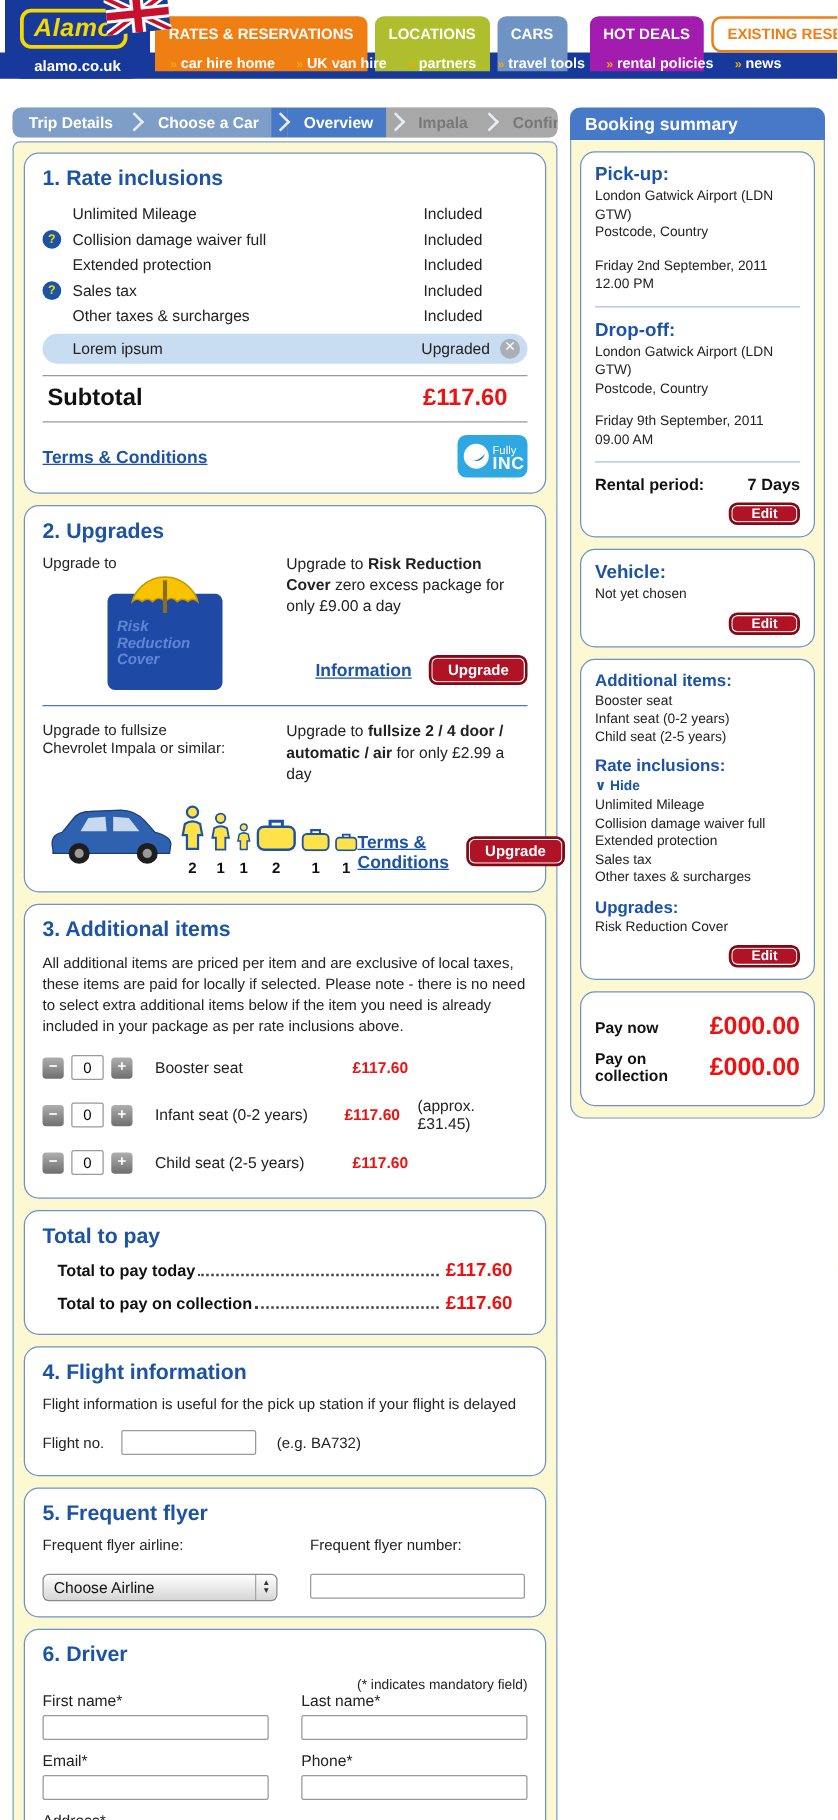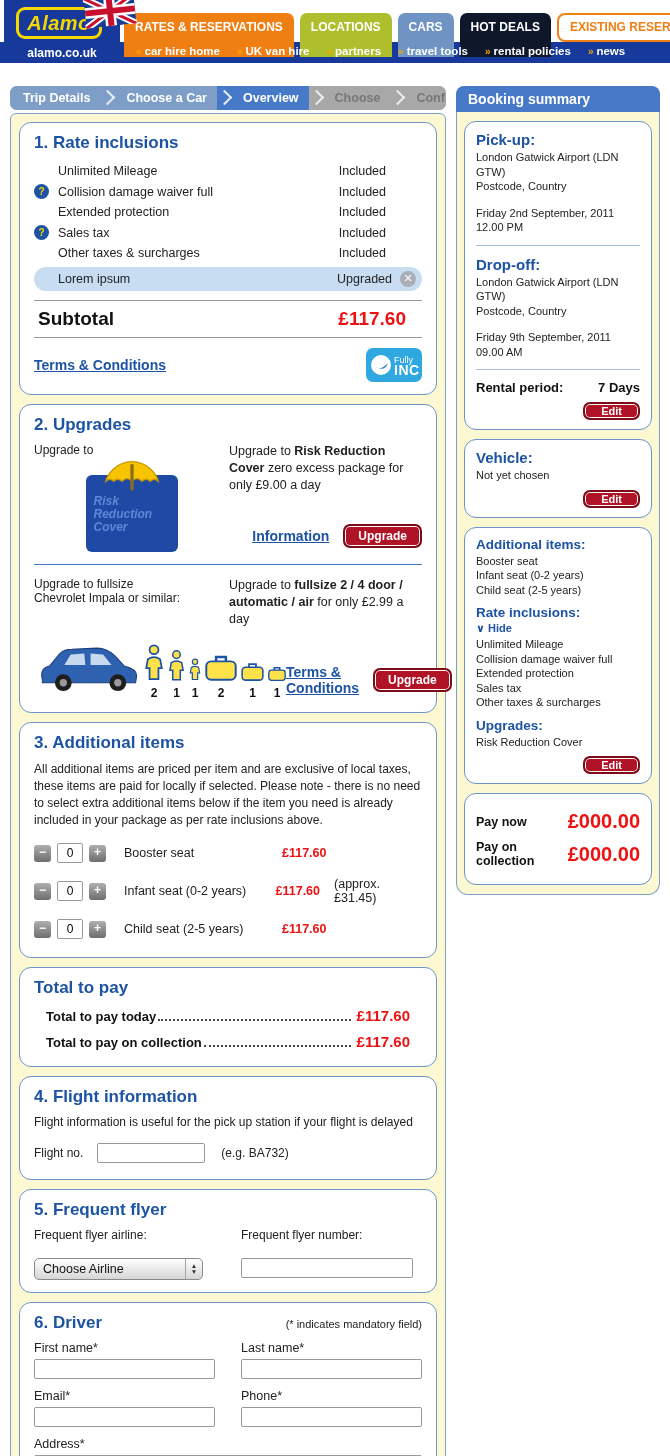--- a/index.html
+++ b/index.html
@@ -11,21 +11,21 @@
   .subbar { position:absolute; left:0; right:0; top:42px; height:21px; background:#16399B; }
   .logo-panel { position:absolute; left:4px; top:0; width:116px; height:63px; background:#16399B; border-radius:0 14px 16px 14px; z-index:3; }
   .logo-badge { position:absolute; left:12px; top:7px; width:86px; height:32px; border:3px solid #F5D800; border-radius:9px; color:#F5D800; font-weight:bold; font-size:20px; text-align:center; line-height:27px; font-style:italic; letter-spacing:.5px; }
   .flag { position:absolute; right:-16px; top:-4px; width:52px; height:30px; transform:rotate(-6deg); z-index:4; }
   .domain-lbl { position:absolute; left:0; right:0; bottom:3px; text-align:center; color:#fff; font-weight:bold; font-size:12px; }
   .tabs { position:absolute; left:124px; top:13px; display:flex; gap:6px; z-index:2; }
   .tab { height:44px; border-radius:7px 7px 0 0; color:#fff; font-weight:bold; font-size:12px; padding:7px 11px 0; white-space:nowrap; cursor:pointer; }
   .tab-orange { background:#F07F13; }
   .tab-green  { background:#AEBE2C; }
   .tab-blue   { background:#6F94C4; }
-  .tab-red    { background:#0f172a; }
+  .tab-red    { background:#a21caf;margin-left:12px; }
   .tab-outline{ background:#fff; border:2px solid #F07F13; color:#F07F13; border-radius:8px; height:29px; padding-top:5px; }
   .subnav { position:absolute; left:136px; top:45px; display:flex; gap:17px; z-index:3; }
   .subnav .item { color:#fff; font-weight:bold; font-size:11.5px; cursor:pointer; white-space:nowrap; }
   .subnav .chev { color:#F5A800; font-weight:bold; margin-right:3px; font-size:10px; }
 
   
   .main { display:flex; padding:22px 10px 0 10px; align-items:flex-start; }
   .col-left { width:436px; }
   .col-right { width:204px; margin-left:10px; }
 
@@ -106,21 +106,21 @@
   .frow { display:flex; align-items:center; margin-top:10px; }
   .sel { display:flex; align-items:center; border:1px solid #8A8A8A; border-radius:5px; background:linear-gradient(#FFFFFF,#D6D6D6); height:22px; cursor:pointer; }
   .sel .stxt { flex:1; font-size:12.5px; color:#111; padding-left:8px; font-weight:bold; }
   .sel .arrows { width:17px; border-left:1px solid #A5A5A5; height:100%; display:flex; flex-direction:column; align-items:center; justify-content:center; font-size:6.5px; color:#333; line-height:6px; }
   .two-col { display:flex; gap:26px; }
   .fcol { flex:1; }
   .flabel { font-size:12.5px; color:#222; margin:10px 0 4px; }
   .fcol .inp, .fcol .sel { width:100%; }
 
   
-  .drv-head { display:flex; align-items:baseline; }
+  .drv-head { display:flex; align-items:baseline;flex-direction:column; }
   .drv-note { margin-left:auto; font-size:11px; color:#222; }
 
   
   .bs-head { background:#4679C8; border-radius:8px 8px 0 0; color:#fff; font-weight:bold; font-size:14px; padding:5px 12px; }
   .bs-panel { background:#FBF8D2; border:1px solid #7FA0CE; border-top:none; border-radius:0 0 12px 12px; padding:9px 7px; }
   .bs-box { background:#fff; border:1px solid #6D93C8; border-radius:12px; padding:9px 11px; margin-bottom:9px; }
   .bs-box:last-child { margin-bottom:0; }
   .bs-h { color:#1D53A4; font-weight:bold; font-size:15px; margin-bottom:2px; }
   .bs-h.sm { font-size:13.5px; margin-top:8px; }
   .bs-h.sm:first-child { margin-top:0; }
@@ -179,21 +179,21 @@
 
     <div class="col-left">
 
       <div class="crumbs">
         <div class="crumb done">Trip Details</div>
         <div class="crumb-sep on-blue"></div>
         <div class="crumb done">Choose a Car</div>
         <div class="crumb-sep to-active"></div>
         <div class="crumb active">Overview</div>
         <div class="crumb-sep on-gray"></div>
-        <div class="crumb todo">Choose</div>
+        <div class="crumb todo">Impala</div>
         <div class="crumb-sep on-gray"></div>
         <div class="crumb todo">Confirmation</div>
       </div>
 
       <div class="ycontainer">
 
         <div class="sec">
           <div class="sec-title">1. Rate inclusions</div>
           <div class="rate-row">
             <span class="help-spacer"></span>
@@ -402,21 +402,21 @@
             <input class="inp" style="width: 108px; margin-left: 14px;">
             <span class="txt" style="margin-left:16px;">(e.g. BA732)</span>
           </div>
         </div>
 
         <div class="sec">
           <div class="sec-title">5. Frequent flyer</div>
           <div class="two-col">
             <div class="fcol">
               <div class="txt">Frequent flyer airline:</div>
-              <div class="sel" style="width:169px; margin-top:16px;">
+              <div class="sel" style="width:188px; margin-top:16px;">
                 <span class="stxt" style="font-weight:normal;">Choose Airline</span>
                 <span class="arrows">
                     <span>▲</span>
                     <span>▼</span>
                   </span>
               </div>
             </div>
             <div class="fcol">
               <div class="txt">Frequent flyer number:</div>
               <input class="inp" style="width: 172px; margin-top: 16px;">

